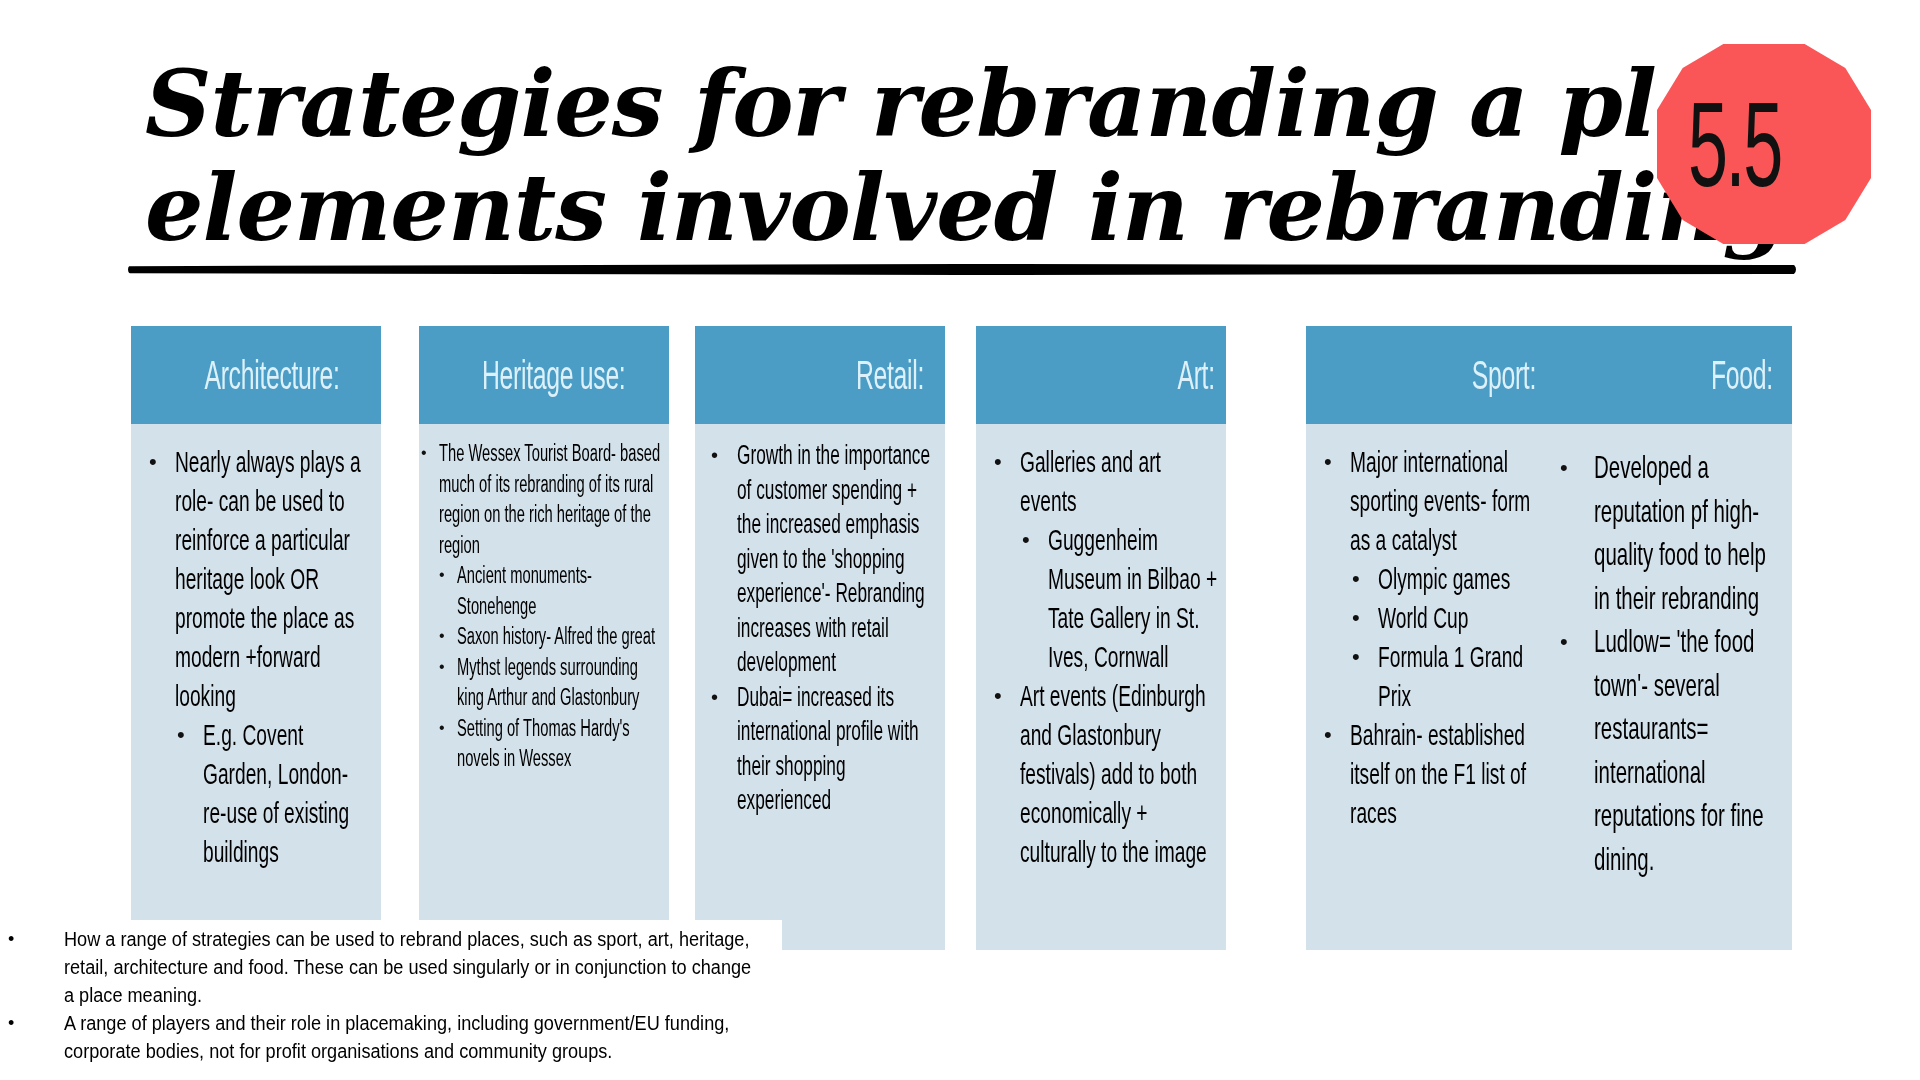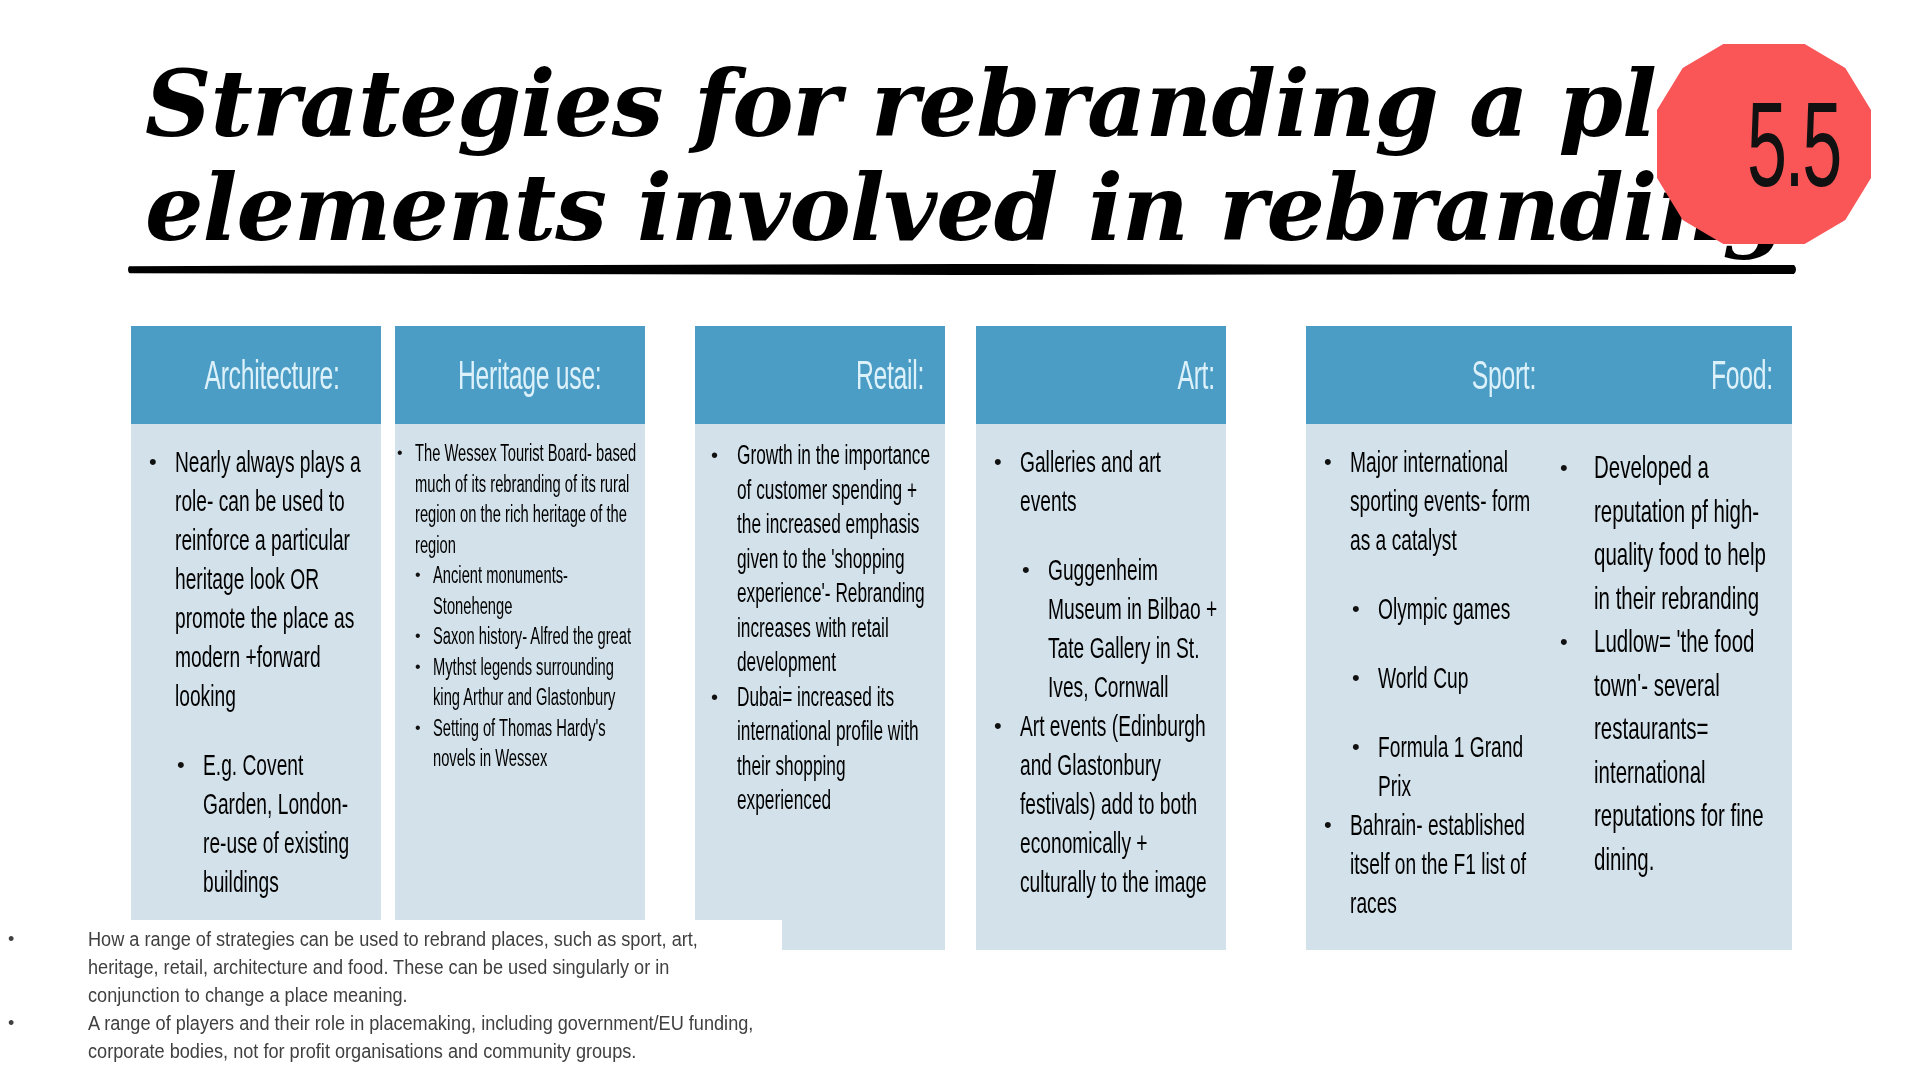--- a/index.html
+++ b/index.html
@@ -15,21 +15,21 @@
     .underline {
       position: absolute; left: 128px; top: 264px; width: 1668px; height: 11px;
       background: #000; border-radius: 6px;
       clip-path: polygon(0 20%, 50% 0, 100% 10%, 100% 90%, 50% 100%, 0 85%);
     }
 
     .badge {
       position: absolute; left: 1657px; top: 44px; width: 214px; height: 200px;
       background: #FA5657;
       clip-path: polygon(31% 0, 69% 0, 88% 12%, 100% 33%, 100% 67%, 88% 88%, 69% 100%, 31% 100%, 12% 88%, 0 67%, 0 33%, 12% 12%);
-      display: flex; align-items: center; justify-content: flex-end;
+      display: flex; align-items: center; justify-content: flex-start;
     }
     .badge span {
       font-family: "Liberation Sans", sans-serif; font-weight: 100; font-size: 120px; color: #111;
       transform: scaleX(0.6); letter-spacing: -4px; -webkit-text-stroke: 0; font-weight: normal;
     }
 
     .columns { position: absolute; left: 131px; top: 326px; width: 1661px; height: 624px; }
     .col {
       position: absolute; top: 0; width: 250px; height: 624px; background: #D3E1EA;
     }
@@ -46,35 +46,35 @@
     .col-body li .txt {
       display: block; transform: scaleX(0.64); transform-origin: left top; width: 156%;
       white-space: normal;
     }
     .col-body li::before {
       content: "\2022"; position: absolute; color: #111;
     }
     
     .s-lg li { font-size: 30px; line-height: 39px; padding-left: 26px; }
     .s-lg li::before { left: 0; font-size: 22px; }
-    .s-lg li.sub { margin-left: 28px; margin-top: 30px; }
+    .s-lg li.sub { margin-left: 28px; }
     .s-md li { font-size: 27px; line-height: 34.5px; padding-left: 26px; }
     .s-md li::before { left: 0; font-size: 20px; }
     .s-sm li { font-size: 23px; line-height: 30.5px; padding-left: 18px; }
     .s-sm li::before { left: 0; font-size: 16px; }
     .s-sm li.sub { margin-left: 18px; }
 
     .notes {
       position: absolute; left: 0; top: 920px; width: 782px; height: 160px; background: #fff;
       padding: 5px 20px 0 0;
     }
     .notes ul { list-style: none; }
     .notes li {
-      position: relative; padding-left: 88px; font-family: "Liberation Sans", sans-serif;
-      font-size: 19.5px; line-height: 28px; color: #404040;
+      position: relative; padding-left: 64px; font-family: "Liberation Sans", sans-serif;
+      font-size: 19.5px; line-height: 28px; color: #000000;
     }
     .notes li::before { content: "\2022"; position: absolute; left: 8px; top: 0; font-size: 18px; }
     .notes li .txt { display: block; transform: scaleX(0.93); transform-origin: left top; width: 108%; }
   </style>
 </head>
 <body>
 
 <h1 class="title">
   <span class="line">Strategies for rebranding a place-</span>
   <span class="line">elements involved in rebranding</span>
@@ -96,21 +96,21 @@
         <li>
             <span class="txt">Nearly always plays a role- can be used to reinforce a particular heritage look OR promote the place as modern +forward looking</span>
           </li>
         <li class="sub">
             <span class="txt">E.g. Covent Garden, London- re-use of existing buildings</span>
           </li>
       </ul>
     </div>
   </div>
 
-  <div class="col" style="left:264px;">
+  <div class="col" style="left:288px;">
     <div class="col-header">
       <span>Heritage use:</span>
     </div>
     <div class="col-body s-sm" style="padding-top:14px; padding-left:2px;">
       <ul>
         <li>
             <span class="txt">The Wessex Tourist Board- based much of its rebranding of its rural region on the rich heritage of the region</span>
           </li>
         <li class="sub">
             <span class="txt">Ancient monuments- Stonehenge</span>

